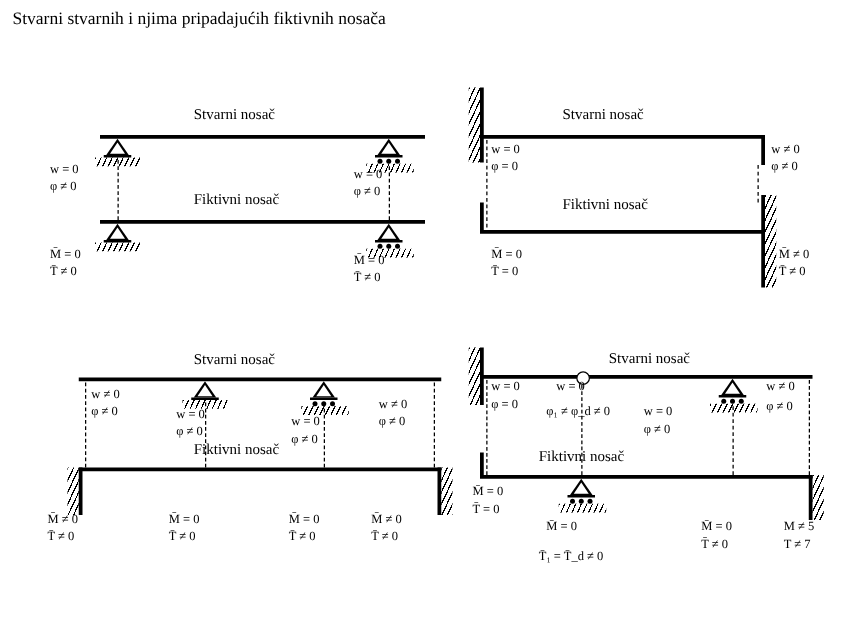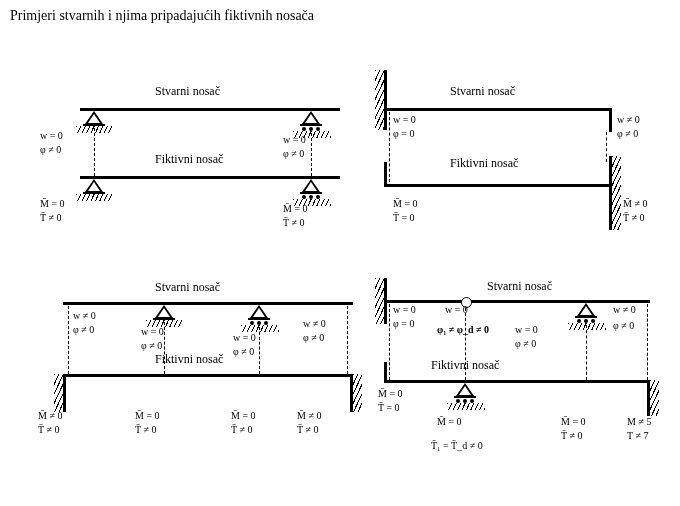--- a/index.html
+++ b/index.html
@@ -87,21 +87,21 @@
     width:9px;
     background:
       repeating-linear-gradient(115deg,#000 0 1px,transparent 1px 4px);
   }
   .wallline{position:absolute;width:3px;background:#000;}
   .ov{position:absolute;}
 </style>
 </head>
 <body>
 
-<div id="title">Primjeri stvarnih i njima pripadajućih fiktivnih nosača</div>
+<div id="title">Stvarni stvarnih i njima pripadajućih fiktivnih nosača</div>
 
 <div class="panel" style="left:40px;top:70px;width:320px;height:180px;">
 
   <div class="beam h" style="left:40px;top:38px;width:260px;"></div>
   <div class="cap" style="left:115px;top:14px;">Stvarni nosač</div>
 
   <div class="pin hollow" style="left:45px;top:41px;"></div>
   <div class="pin-base" style="left:43px;top:54px;"></div>
   <div class="ground" style="left:36px;top:56px;width:36px;"></div>
 
@@ -262,21 +262,21 @@
       <i style="left:16px;"></i>
   </div>
   <div class="ground" style="left:72px;top:125px;width:38px;"></div>
 
   <div class="wallline" style="left:272px;top:102px;height:36px;"></div>
   <div class="wall" style="left:275px;top:102px;height:36px;"></div>
 
   <div class="lbl" style="left:18px;top:26px;">w = 0</div>
   <div class="lbl" style="left:18px;top:40px;">φ = 0</div>
   <div class="lbl" style="left:70px;top:26px;">w = 0</div>
-  <div class="lbl" style="left:62px;top:46px;font-weight:bold;">φ₁ ≠ φ_d ≠ 0</div>
+  <div class="lbl" style="left:62px;top:46px;">φ₁ ≠ φ_d ≠ 0</div>
   <div class="lbl" style="left:140px;top:46px;">w = 0</div>
   <div class="lbl" style="left:140px;top:60px;">φ ≠ 0</div>
   <div class="lbl" style="left:238px;top:26px;">w ≠ 0</div>
   <div class="lbl" style="left:238px;top:42px;">φ ≠ 0</div>
 
   <div class="lbl" style="left:3px;top:110px;">M̄ = 0</div>
   <div class="lbl" style="left:3px;top:124px;">T̄ = 0</div>
   <div class="lbl" style="left:62px;top:138px;">M̄ = 0</div>
   <div class="lbl" style="left:56px;top:162px;">T̄₁ = T̄_d ≠ 0</div>
   <div class="lbl" style="left:186px;top:138px;">M̄ = 0</div>

